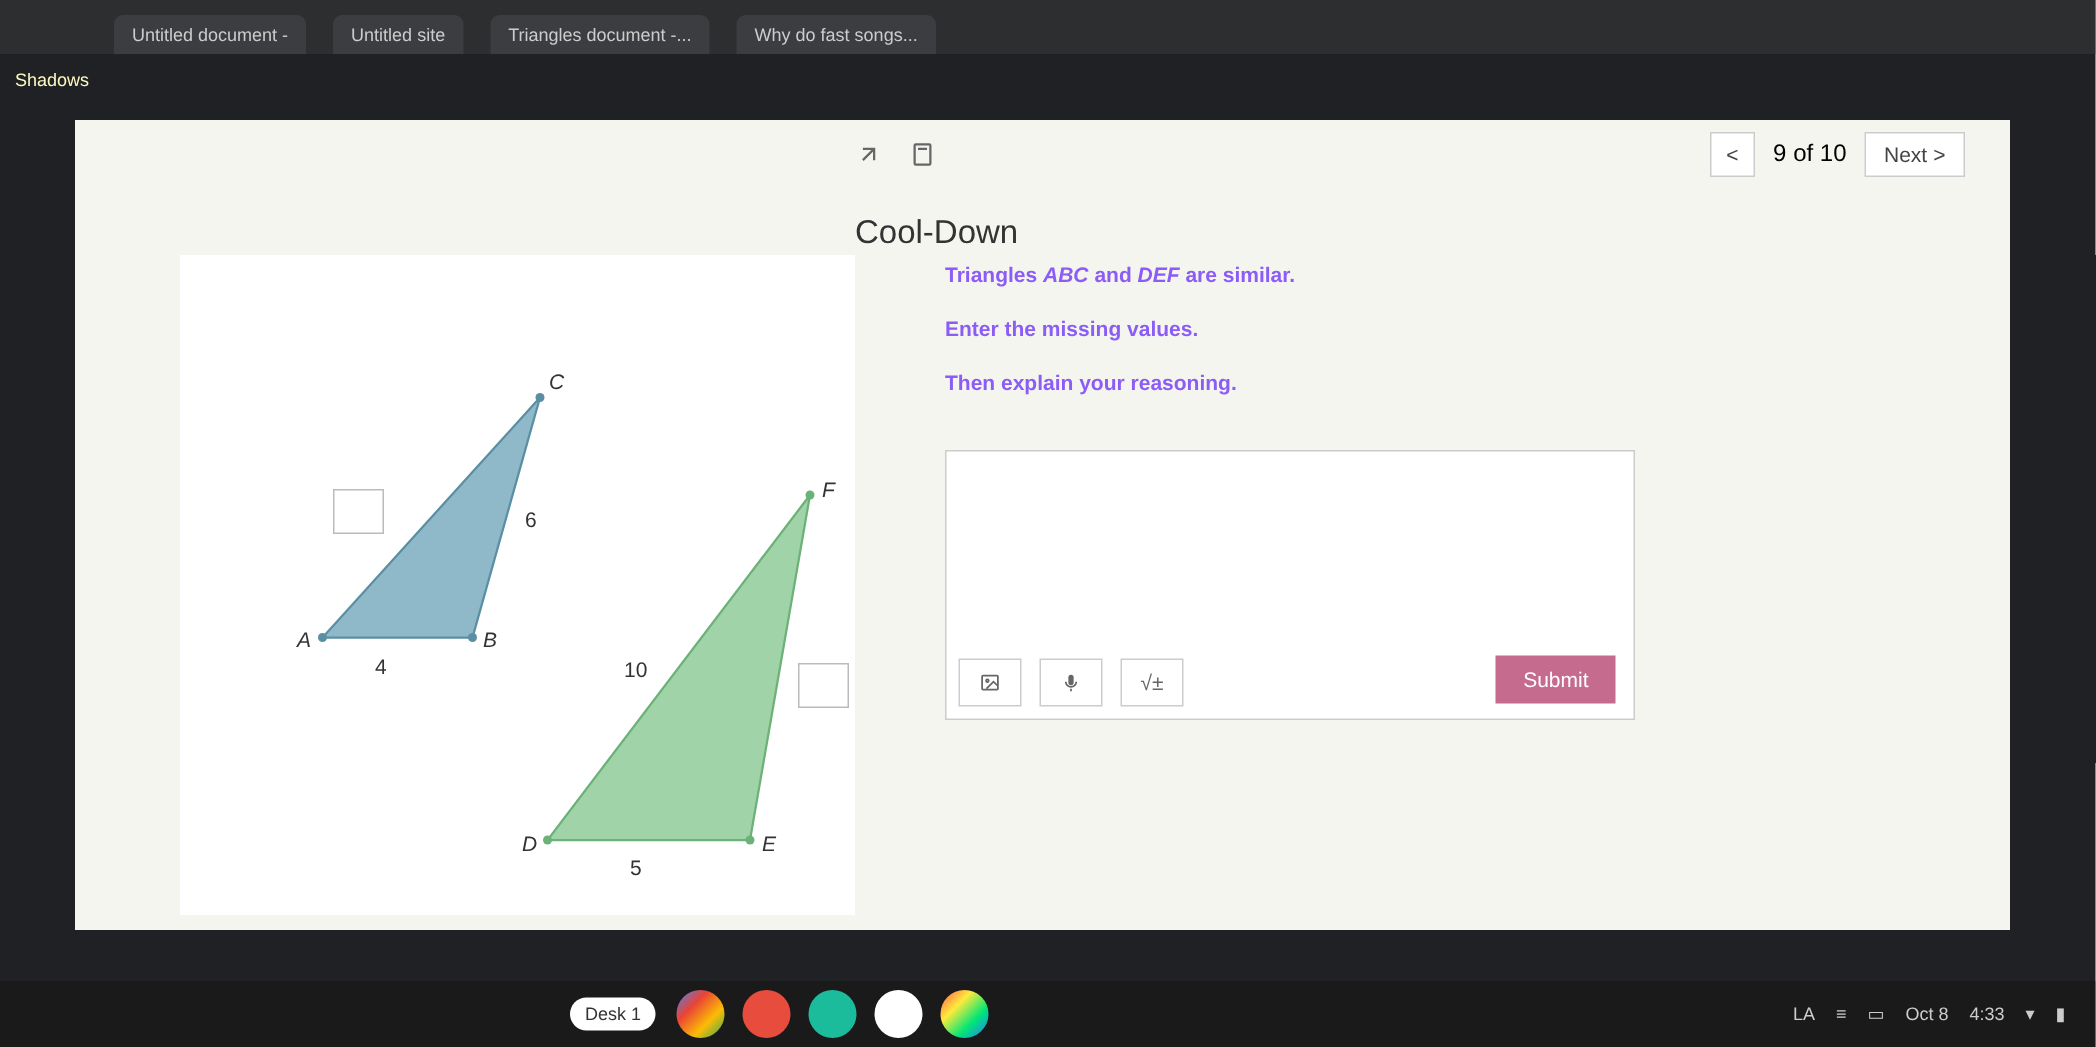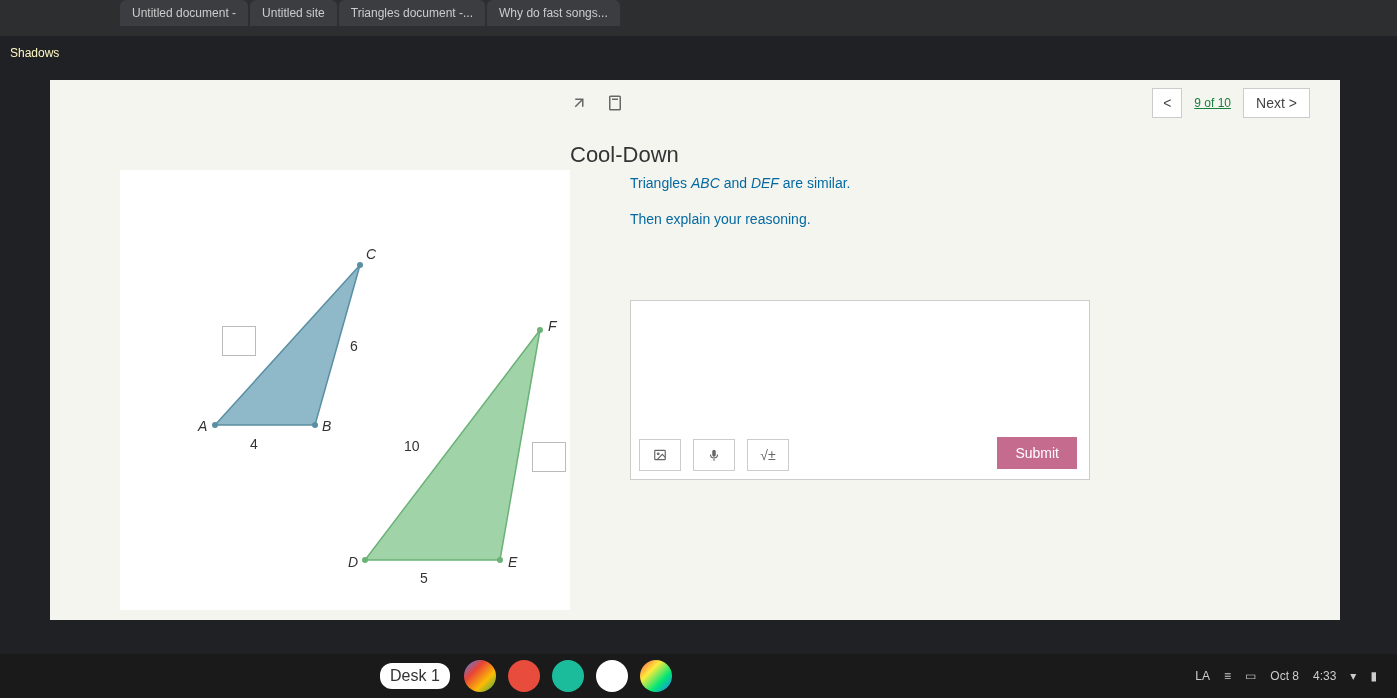--- a/index.html
+++ b/index.html
@@ -1,51 +1,51 @@
 <!DOCTYPE html>
 <html><head>
 <meta charset="utf-8">
 <style>
 * { margin: 0; padding: 0; box-sizing: border-box; font-family: Arial, sans-serif; }
 body { width: 1397px; height: 698px; background: #202124; overflow: hidden; position: relative; }
 
-.browser-tabs { display: flex; height: 36px; background: #2d2e30; align-items: flex-start; padding-left: 120px; gap: 2px; }
+.browser-tabs { display: flex; height: 36px; background: #2d2e30; align-items: flex-end; padding-left: 76px; gap: 18px; }
 .tab { display: flex; align-items: center; padding: 6px 12px; color: #ccc; font-size: 12px; gap: 6px; background: #3c3d40; border-radius: 6px 6px 0 0; }
 .address-hint { position: absolute; left: 10px; top: 46px; color: #fef9c3; font-size: 12px; }
 
 .main-content { position: absolute; left: 50px; top: 80px; width: 1290px; height: 540px; background: #f5f5f0; }
 
 .topbar { position: absolute; right: 30px; top: 8px; display: flex; gap: 12px; align-items: center; }
 .nav-btn { border: 1px solid #ccc; background: #fff; padding: 6px 10px; font-size: 14px; color: #444; cursor: pointer; }
-.nav-label { font-size: 12px; color: #15803d; text-decoration: underline; }
+.nav-label { font-size: 16px; color: #000000; }
 .next-btn { border: 1px solid #ccc; background: #fff; padding: 6px 12px; font-size: 14px; color: #444; cursor: pointer; display: flex; align-items: center; gap: 4px; }
 
 .tool-icons { position: absolute; left: 520px; top: 14px; display: flex; gap: 18px; }
 .tool-icon { width: 18px; height: 18px; color: #666; cursor: pointer; }
 
 .lesson-title { position: absolute; left: 520px; top: 62px; font-size: 22px; color: #333; font-weight: 400; }
 
 .prompt-area { position: absolute; left: 580px; top: 95px; width: 480px; }
-.prompt-line { font-size: 14px; color: #0369a1; margin-bottom: 20px; }
+.prompt-line { font-size: 14px; color: #8b5cf6; margin-bottom: 20px; font-weight: bold; }
 .prompt-line em { font-style: italic; }
 
 .answer-box { position: absolute; left: 580px; top: 220px; width: 460px; height: 180px; border: 1px solid #ccc; background: #fff; }
 .answer-toolbar { position: absolute; bottom: 8px; left: 8px; display: flex; gap: 12px; }
 .toolbar-btn { width: 42px; height: 32px; border: 1px solid #ccc; background: #fff; display: flex; align-items: center; justify-content: center; cursor: pointer; font-size: 14px; color: #666; }
 .submit-btn { position: absolute; right: 12px; bottom: 10px; background: #c56b8e; color: #fff; border: none; padding: 8px 18px; font-size: 14px; cursor: pointer; text-align: center; }
 
 .diagram { position: absolute; left: 70px; top: 90px; width: 450px; height: 440px; background: #fff; }
 .triangle1 { position: absolute; left: 80px; top: 80px; }
 .triangle2 { position: absolute; left: 230px; top: 150px; }
 .vlabel { position: absolute; font-size: 14px; font-style: italic; color: #333; }
 .elabel { position: absolute; font-size: 14px; color: #333; }
 .input-box { position: absolute; width: 34px; height: 30px; border: 1px solid #bbb; background: #fff; }
 
 .taskbar { position: absolute; bottom: 0; left: 0; right: 0; height: 44px; background: #1a1a1a; display: flex; align-items: center; padding: 0 20px; }
-.desk-label { background: #fff; color: #333; padding: 4px 10px; border-radius: 12px; font-size: 16px; margin-left: 360px; }
+.desk-label { background: #fff; color: #333; padding: 4px 10px; border-radius: 12px; font-size: 12px; margin-left: 360px; }
 .task-icons { display: flex; gap: 12px; margin-left: 14px; }
 .task-icon { width: 32px; height: 32px; border-radius: 50%; display: flex; align-items: center; justify-content: center; cursor: pointer; }
 .tray { margin-left: auto; display: flex; align-items: flex-start; gap: 14px; color: #ccc; font-size: 12px; }
 .tray-item { display: flex; align-items: center; gap: 4px; }
 </style>
 </head>
 <body>
 
 <div class="browser-tabs">
   <div class="tab">
@@ -86,20 +86,21 @@
         <span>&gt;</span>
       </button>
   </div>
 
   <div class="lesson-title">Cool-Down</div>
 
   <div class="prompt-area">
     <div class="prompt-line">
       <span>Triangles </span><em>ABC</em><span> and </span><em>DEF</em><span> are similar.</span>
     </div>
+    <div class="prompt-line">Enter the missing values.</div>
     <div class="prompt-line">Then explain your reasoning.</div>
   </div>
 
   <div class="diagram">
 
     <svg class="triangle1" width="180" height="200">
       <polygon points="15,175 115,175 160,15" fill="#8fb8c9" stroke="#5a8fa3" stroke-width="1.5"></polygon>
       <circle cx="15" cy="175" r="3" fill="#5a8fa3"></circle>
       <circle cx="115" cy="175" r="3" fill="#5a8fa3"></circle>
       <circle cx="160" cy="15" r="3" fill="#5a8fa3"></circle>
@@ -114,21 +115,21 @@
     <svg class="triangle2" width="220" height="260">
       <polygon points="15,240 150,240 190,10" fill="#a0d4a8" stroke="#6bb178" stroke-width="1.5"></polygon>
       <circle cx="15" cy="240" r="3" fill="#6bb178"></circle>
       <circle cx="150" cy="240" r="3" fill="#6bb178"></circle>
       <circle cx="190" cy="10" r="3" fill="#6bb178"></circle>
     </svg>
     <span class="vlabel" style="left:228px;top:384px">D</span>
     <span class="vlabel" style="left:388px;top:384px">E</span>
     <span class="vlabel" style="left:428px;top:148px">F</span>
     <span class="elabel" style="left:300px;top:400px">5</span>
-    <span class="elabel" style="left:284px;top:268px">10</span>
+    <span class="elabel" style="left:296px;top:268px">10</span>
     <div class="input-box" style="left:412px;top:272px"></div>
   </div>
 
   <div class="answer-box">
     <div class="answer-toolbar">
       <div class="toolbar-btn">
         <svg width="16" height="14" viewBox="0 0 24 24" fill="none" stroke="currentColor" stroke-width="2">
             <rect x="3" y="4" width="18" height="16" rx="1"></rect>
             <circle cx="9" cy="10" r="1.5"></circle>
             <path d="M21 16l-5-5-8 8"></path>

